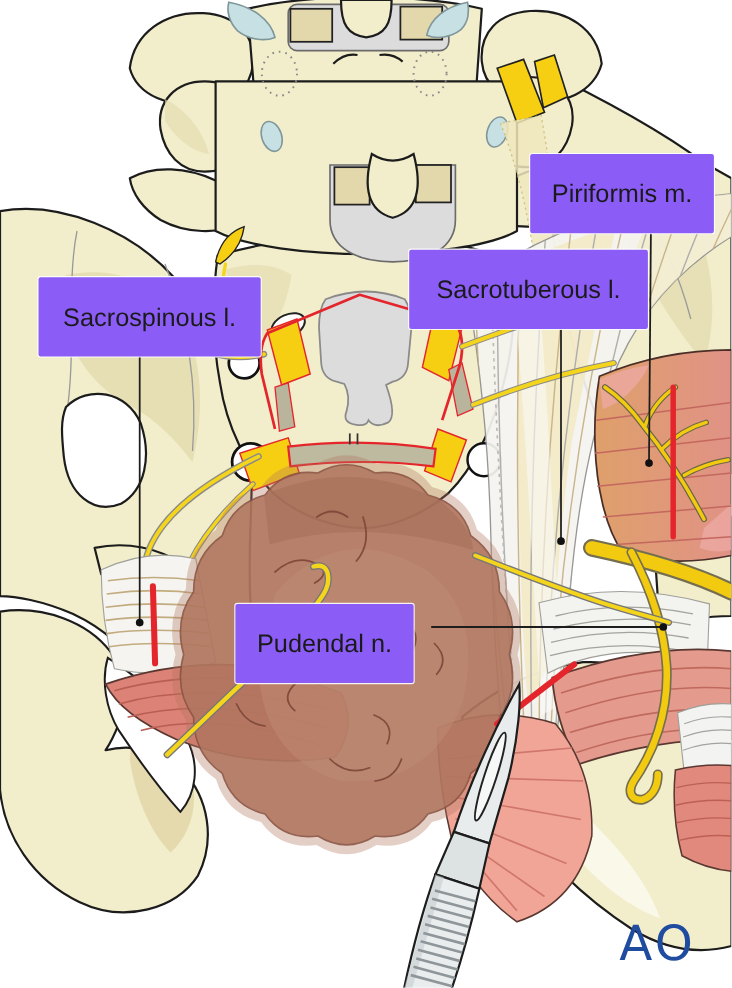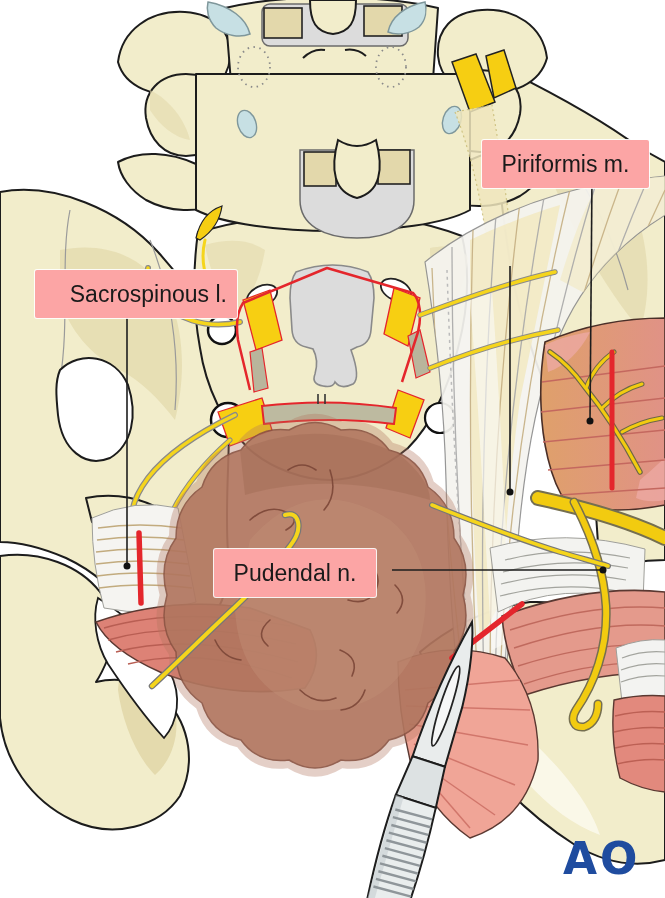--- a/index.html
+++ b/index.html
@@ -1,23 +1,23 @@
 <!DOCTYPE html>
 <html><head>
 <meta charset="utf-8">
 <style>
   html,body{margin:0;padding:0;background:#fff;}
   #stage{position:relative;width:665px;height:898px;background:#fff;overflow:hidden;
          font-family:"Liberation Sans",sans-serif;}
   #art{position:absolute;left:0;top:0;}
-  .anno-label{position:absolute;background:#fca5a5;color:#1a1a1a;font-size:23px;
-      line-height:28px;padding:10px 10px;white-space:nowrap;border-radius:2px;
+  .anno-label{position:absolute;background:#8b5cf6;color:#1a1a1a;font-size:23px;
+      line-height:28px;padding:22px 10px;white-space:nowrap;border-radius:2px;
       box-shadow:0 0 0 1px rgba(255,255,255,0.9);}
   #ao-logo{position:absolute;left:563px;top:833px;color:#1F4C9F;font-family:"DejaVu Sans",sans-serif;
-      font-weight:bold;font-size:44px;letter-spacing:3px;}
+      font-weight:normal;font-size:44px;letter-spacing:3px;}
 </style>
 </head>
 <body>
 
 <div id="stage">
 <svg id="art" width="665" height="898" viewBox="0 0 665 898">
 
   <g stroke="#1c1c1c" stroke-width="2" fill="#F2EDCB" stroke-linejoin="round">
 
     <path d="M0,192 C55,182 120,210 158,252 C200,298 222,342 228,392 C232,440 224,498 228,552 C230,585 222,612 202,628 C178,646 148,640 132,616 C114,590 96,572 66,558 C38,546 14,542 0,542 Z"></path>
@@ -329,18 +329,19 @@
         <circle cx="590" cy="421" r="3.5" stroke="none"></circle>
     <line x1="510" y1="266" x2="510" y2="491"></line>
         <circle cx="510" cy="492" r="3.5" stroke="none"></circle>
     <line x1="127" y1="290" x2="127" y2="564"></line>
         <circle cx="127" cy="566" r="3.5" stroke="none"></circle>
     <line x1="392" y1="570" x2="601" y2="570"></line>
         <circle cx="603" cy="570" r="3.5" stroke="none"></circle>
   </g>
 </svg>
 
-<div class="anno-label" style="left:35px;top:270px;width:182px;text-align:right;">Sacrospinous l.</div>
+<div class="anno-label" style="left:35px;top:252px;width:182px;text-align:center;">Sacrospinous l.</div>
+<div class="anno-label" style="left:372px;top:227px;width:197px;text-align:center;">Sacrotuberous l.</div>
 <div class="anno-label" style="left:482px;top:140px;width:147px;text-align:center;">Piriformis m.</div>
 <div class="anno-label" style="left:214px;top:549px;width:142px;text-align:center;">Pudendal n.</div>
 
 <div id="ao-logo">AO</div>
 </div>
 
 </body></html>

